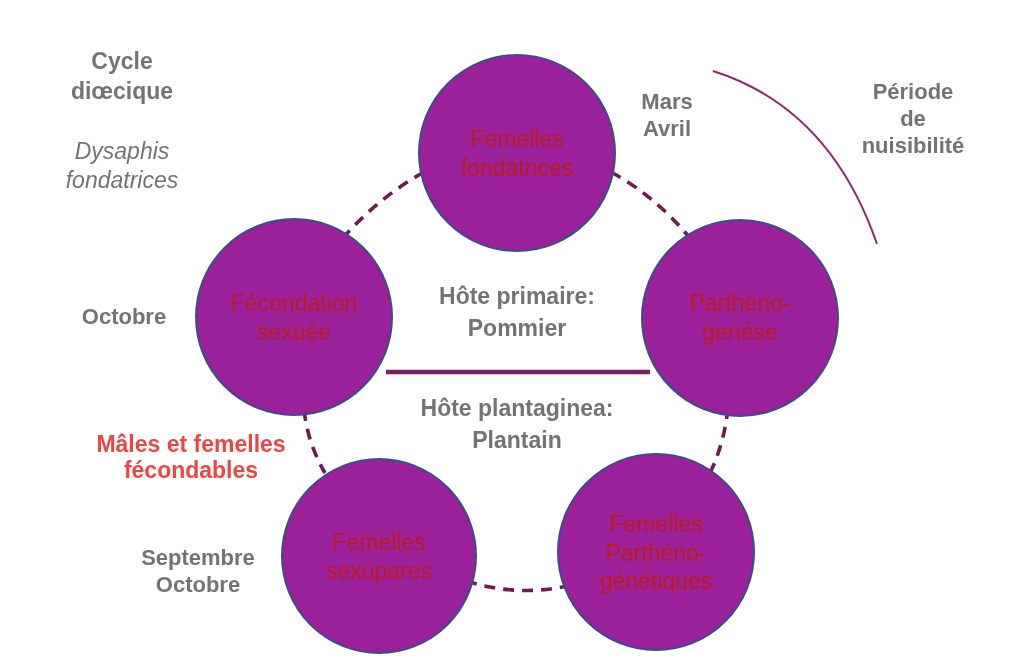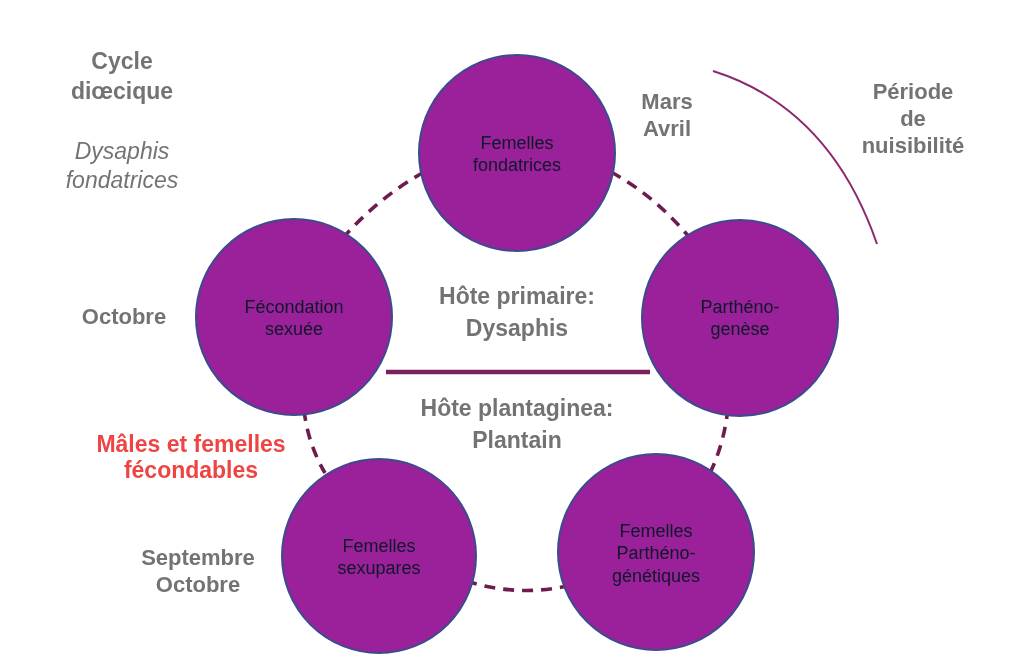--- a/index.html
+++ b/index.html
@@ -14,22 +14,22 @@
   .layer-svg { position: absolute; left: 0; top: 0; }
 
   .lbl {
     position: absolute;
     transform: translate(-50%, -50%);
     text-align: center;
     white-space: pre-line;
     color: #737373;
   }
   .node-label {
-    color: #0f172a;
-    font-size: 18px;
+    color: #b91c1c;
+    font-size: 23px;
     line-height: 1.24;
     width: 190px;
   }
   .title-block { width: 230px; font-size: 23px; line-height: 1.3; }
   .title-name { font-weight: bold; white-space: pre-line; }
   .title-species { font-style: italic; white-space: pre-line; }
 
   .bold-black { font-weight: bold; font-size: 22px; line-height: 1.22; }
   .host-label { font-weight: bold; font-size: 23px; line-height: 1.38; width: 280px; }
   .accent-label {
@@ -93,21 +93,21 @@
 genèse</div>
   <div class="lbl node-label pos-node-br">Femelles
 Parthéno-
 génétiques</div>
   <div class="lbl node-label pos-node-bl">Femelles
 sexupares</div>
   <div class="lbl node-label pos-node-left">Fécondation
 sexuée</div>
 
   <div class="lbl host-label pos-hote-prim">Hôte primaire:
-Dysaphis</div>
+Pommier</div>
   <div class="lbl host-label pos-hote-sec">Hôte plantaginea:
 Plantain</div>
 
   <div class="lbl bold-black pos-mars-avril">Mars
 Avril</div>
   <div class="lbl bold-black pos-periode">Période de
 nuisibilité</div>
   <div class="lbl bold-black pos-octobre">Octobre</div>
   <div class="lbl accent-label pos-males">Mâles et femelles
 fécondables</div>

